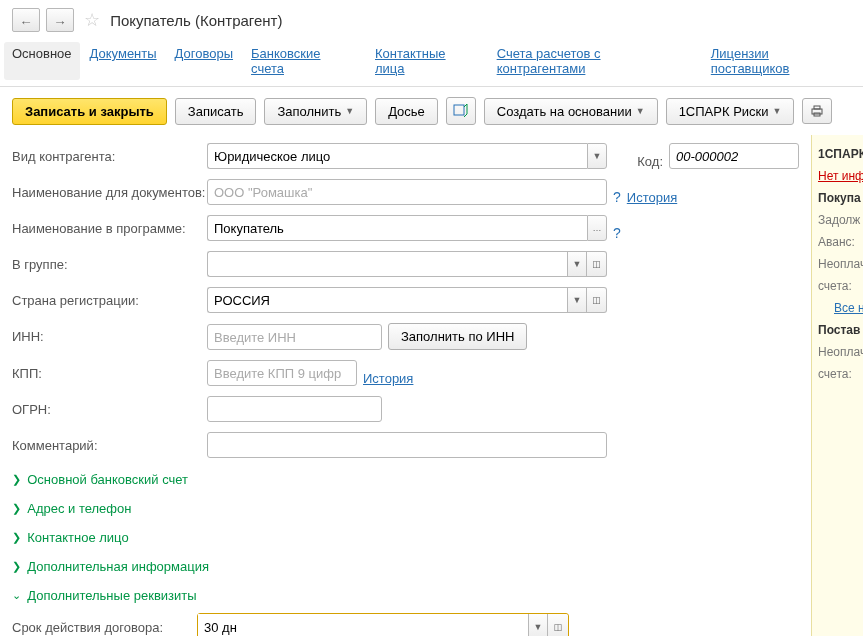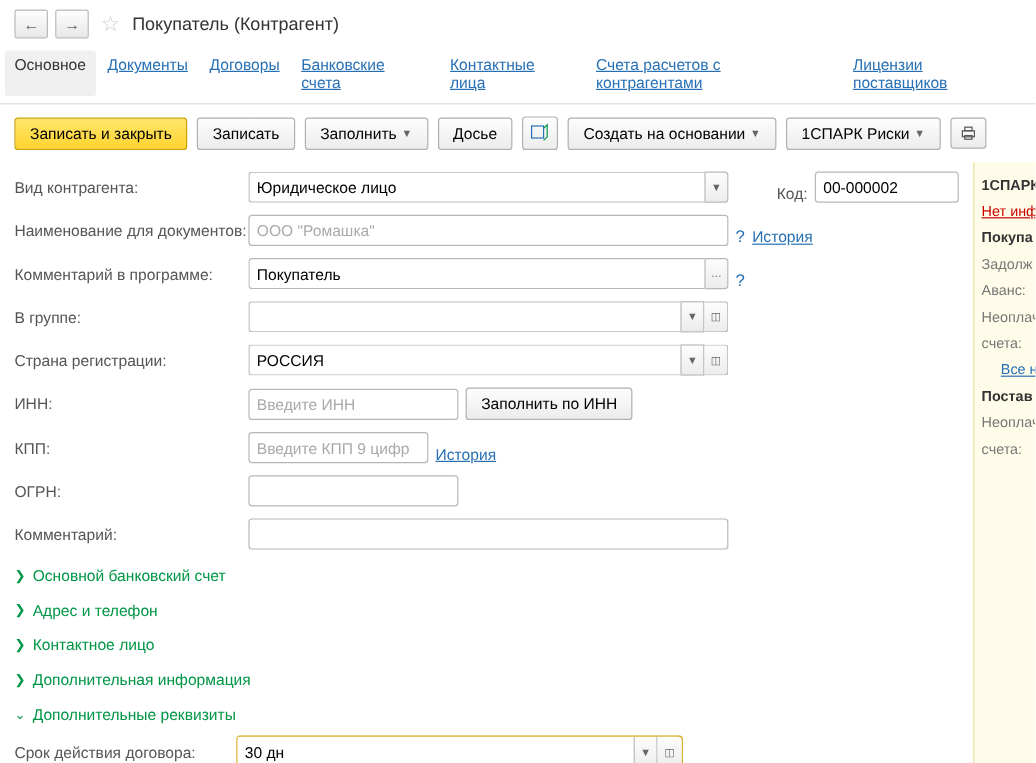--- a/index.html
+++ b/index.html
@@ -6,21 +6,21 @@
 body { font-family: Arial, sans-serif; font-size: 13px; color: #333; background: #fff; width: 863px; overflow: hidden; }
 .header { display: flex; align-items: center; padding: 8px 12px; gap: 6px; }
 .nav-btn { width: 28px; height: 24px; border: 1px solid #b8b8b8; background: linear-gradient(#fdfdfd,#e8e8e8); border-radius: 2px; cursor: pointer; display: flex; align-items: center; justify-content: center; color: #666; }
 .star-icon { color: #ccc; font-size: 18px; margin: 0 4px; cursor: pointer; }
 .title { font-size: 15px; color: #333; font-weight: normal; }
 .tabs { display: flex; gap: 18px; padding: 6px 12px 10px; border-bottom: 1px solid #ddd; }
 .tab { color: #2770b5; text-decoration: underline; cursor: pointer; font-size: 13px; }
 .tab.active { color: #333; text-decoration: none; background: #f0f0f0; padding: 4px 8px; margin: -4px -8px; border-radius: 3px; }
 .toolbar { display: flex; gap: 8px; padding: 10px 12px; align-items: center; flex-wrap: nowrap; }
 .btn { border: 1px solid #b0b0b0; background: linear-gradient(#fdfdfd,#ececec); padding: 5px 12px; border-radius: 3px; cursor: pointer; font-size: 13px; white-space: nowrap; display: flex; align-items: center; gap: 4px; }
-.btn.primary { background: linear-gradient(#ffe56b,#ffd430); border-color: #c9a400; font-weight: normal; }
+.btn.primary { background: linear-gradient(#ffe56b,#ffd430); border-color: #c9a400; font-weight: bold; }
 .btn .caret { font-size: 9px; color: #666; }
 .btn-icon { width: 30px; justify-content: center; padding: 5px 0; }
 .body { display: flex; }
 .form { flex: 1; padding: 8px 12px; }
 .row { display: flex; align-items: center; margin-bottom: 10px; min-height: 26px; }
 .label { width: 195px; flex-shrink: 0; color: #555; }
 .input-wrap { display: flex; align-items: flex-end; gap: 6px; flex: 1; }
 .input { border: 1px solid #b8b8b8; height: 26px; padding: 0 6px; font-size: 13px; background: #fff; border-radius: 3px; }
 .input::placeholder { color: #aaa; }
 .select { display: flex; }
@@ -100,35 +100,35 @@
 <div class="form">
 
   <div class="row">
     <span class="label">Вид контрагента:</span>
     <div class="input-wrap">
       <div class="select" style="flex:1">
         <input class="input" style="width: 380px;" value="Юридическое лицо">
         <button class="sel-btn">▼</button>
       </div>
       <span class="code-label">Код:</span>
-      <input class="input" style="width: 120px;" value="00-000002">
+      <input class="input" style="width: 130px; font-style: italic;" value="00-000002">
     </div>
   </div>
 
   <div class="row">
     <span class="label">Наименование для документов:</span>
     <div class="input-wrap">
       <input class="input" style="width: 400px;" placeholder="ООО &quot;Ромашка&quot;">
       <span class="help">?</span>
       <span class="link">История</span>
     </div>
   </div>
 
   <div class="row">
-    <span class="label">Комментарий в программе:</span>
+    <span class="label">Наименование в программе:</span>
     <div class="input-wrap">
       <div class="select">
         <input class="input" style="width: 380px;" value="Покупатель">
         <button class="sel-btn">…</button>
       </div>
       <span class="help">?</span>
     </div>
   </div>
 
   <div class="row">

